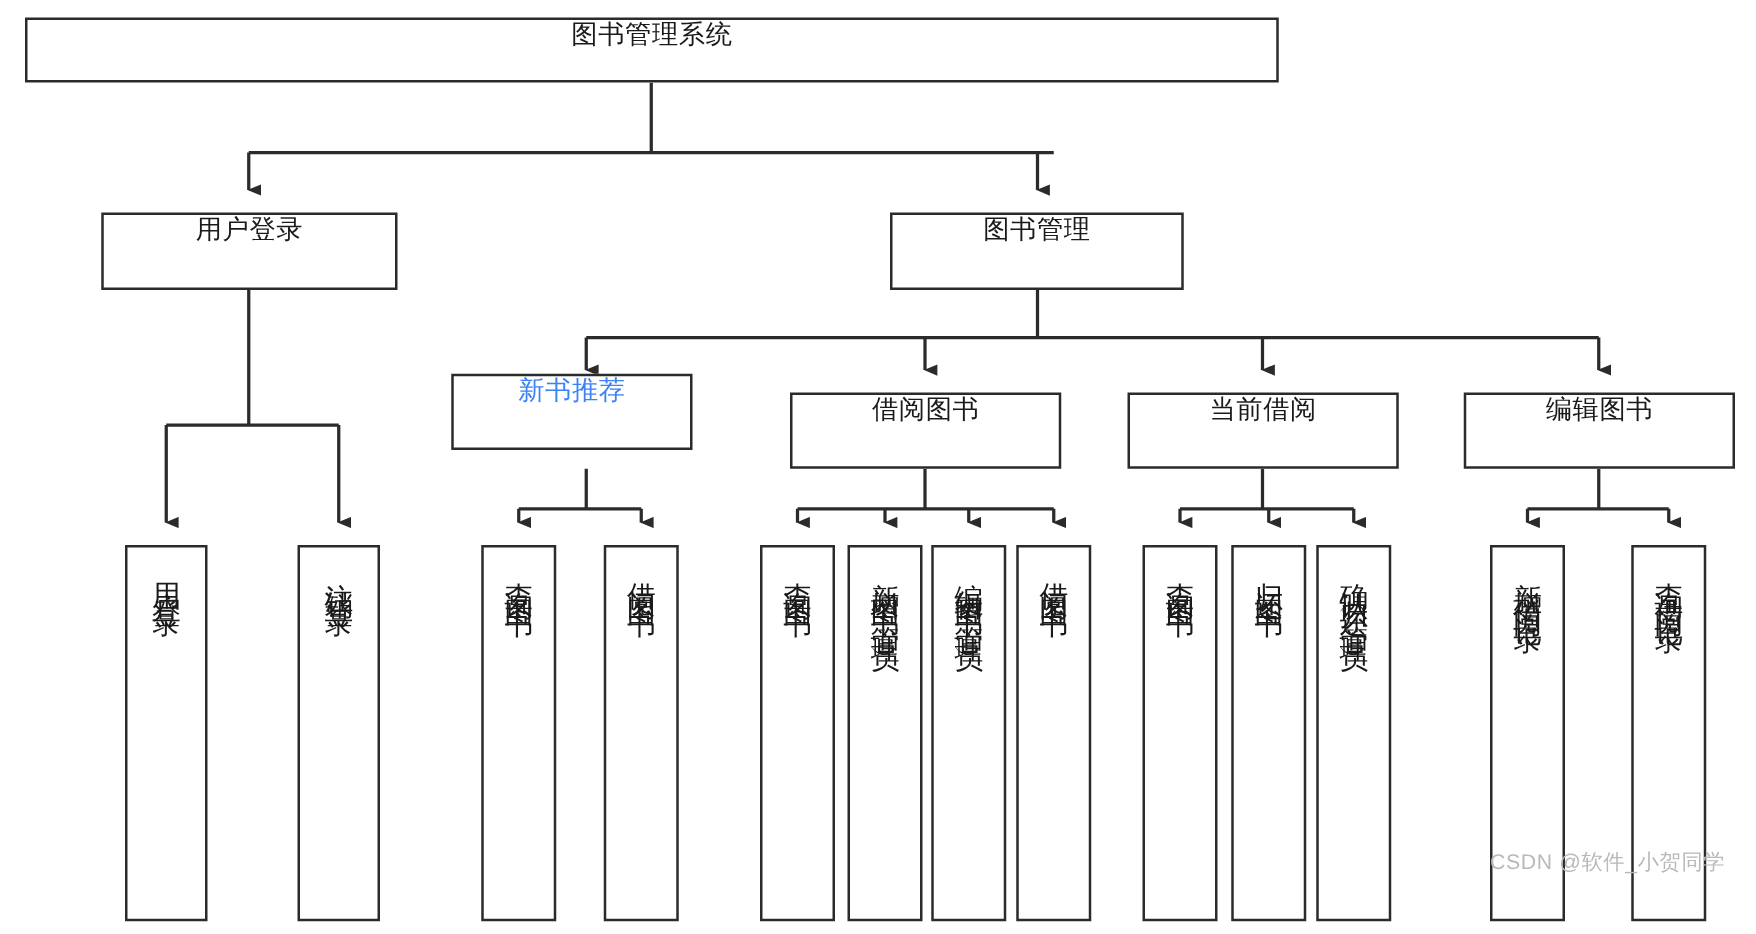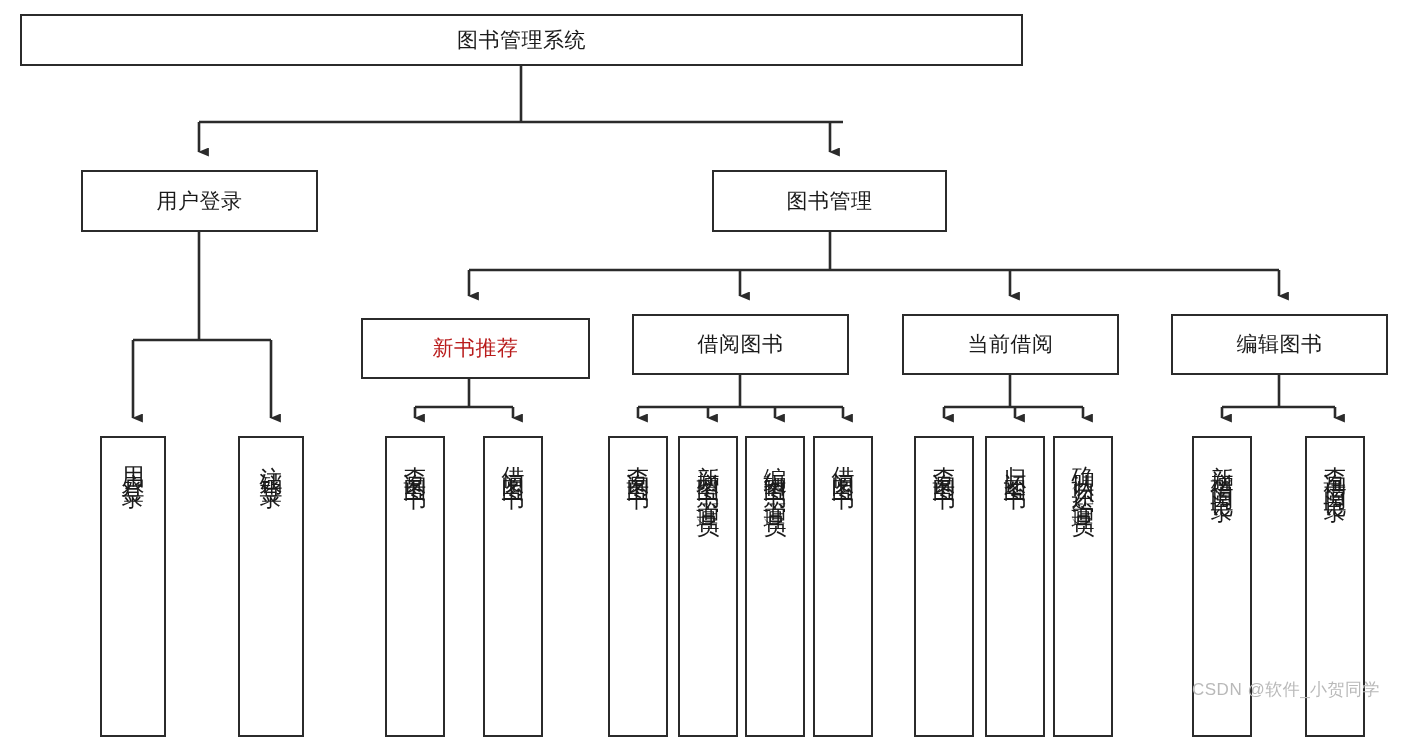--- a/index.html
+++ b/index.html
@@ -24,21 +24,20 @@
     width: 1405px;
     height: 747px;
     pointer-events: none;
   }
   .node {
     position: absolute;
     box-sizing: border-box;
     background: #ffffff;
     border: 2px solid #2b2b2b;
     display: flex;
-    align-items: center;
     justify-content: center;
     color: #1a1a1a;
   }
   .node .label {
     display: block;
     text-align: center;
     line-height: 1.18;
   }
   .node.horiz .label {
     font-size: 21px;
@@ -123,21 +122,21 @@
     <span class="label">图书管理系统</span>
   </div>
 
   <div class="node horiz" style="left: 81px; top: 170px; width: 237px; height: 62px; border-color: rgb(43, 43, 43); background: rgb(255, 255, 255); color: rgb(26, 26, 26);">
     <span class="label">用户登录</span>
   </div>
   <div class="node horiz" style="left: 712px; top: 170px; width: 235px; height: 62px; border-color: rgb(43, 43, 43); background: rgb(255, 255, 255); color: rgb(26, 26, 26);">
     <span class="label">图书管理</span>
   </div>
 
-  <div class="node horiz" style="left: 361px; top: 318px; width: 229px; height: 61px; border-color: rgb(43, 43, 43); background: rgb(255, 255, 255); color: #b91c1c;">
+  <div class="node horiz" style="left: 361px; top: 299px; width: 193px; height: 61px; border-color: rgb(43, 43, 43); background: rgb(255, 255, 255); color: #3b82f6;">
     <span class="label">新书推荐</span>
   </div>
   <div class="node horiz" style="left: 632px; top: 314px; width: 217px; height: 61px; border-color: rgb(43, 43, 43); background: rgb(255, 255, 255); color: rgb(26, 26, 26);">
     <span class="label">借阅图书</span>
   </div>
   <div class="node horiz" style="left: 902px; top: 314px; width: 217px; height: 61px; border-color: rgb(43, 43, 43); background: rgb(255, 255, 255); color: rgb(26, 26, 26);">
     <span class="label">当前借阅</span>
   </div>
   <div class="node horiz" style="left: 1171px; top: 314px; width: 217px; height: 61px; border-color: rgb(43, 43, 43); background: rgb(255, 255, 255); color: rgb(26, 26, 26);">
     <span class="label">编辑图书</span>

